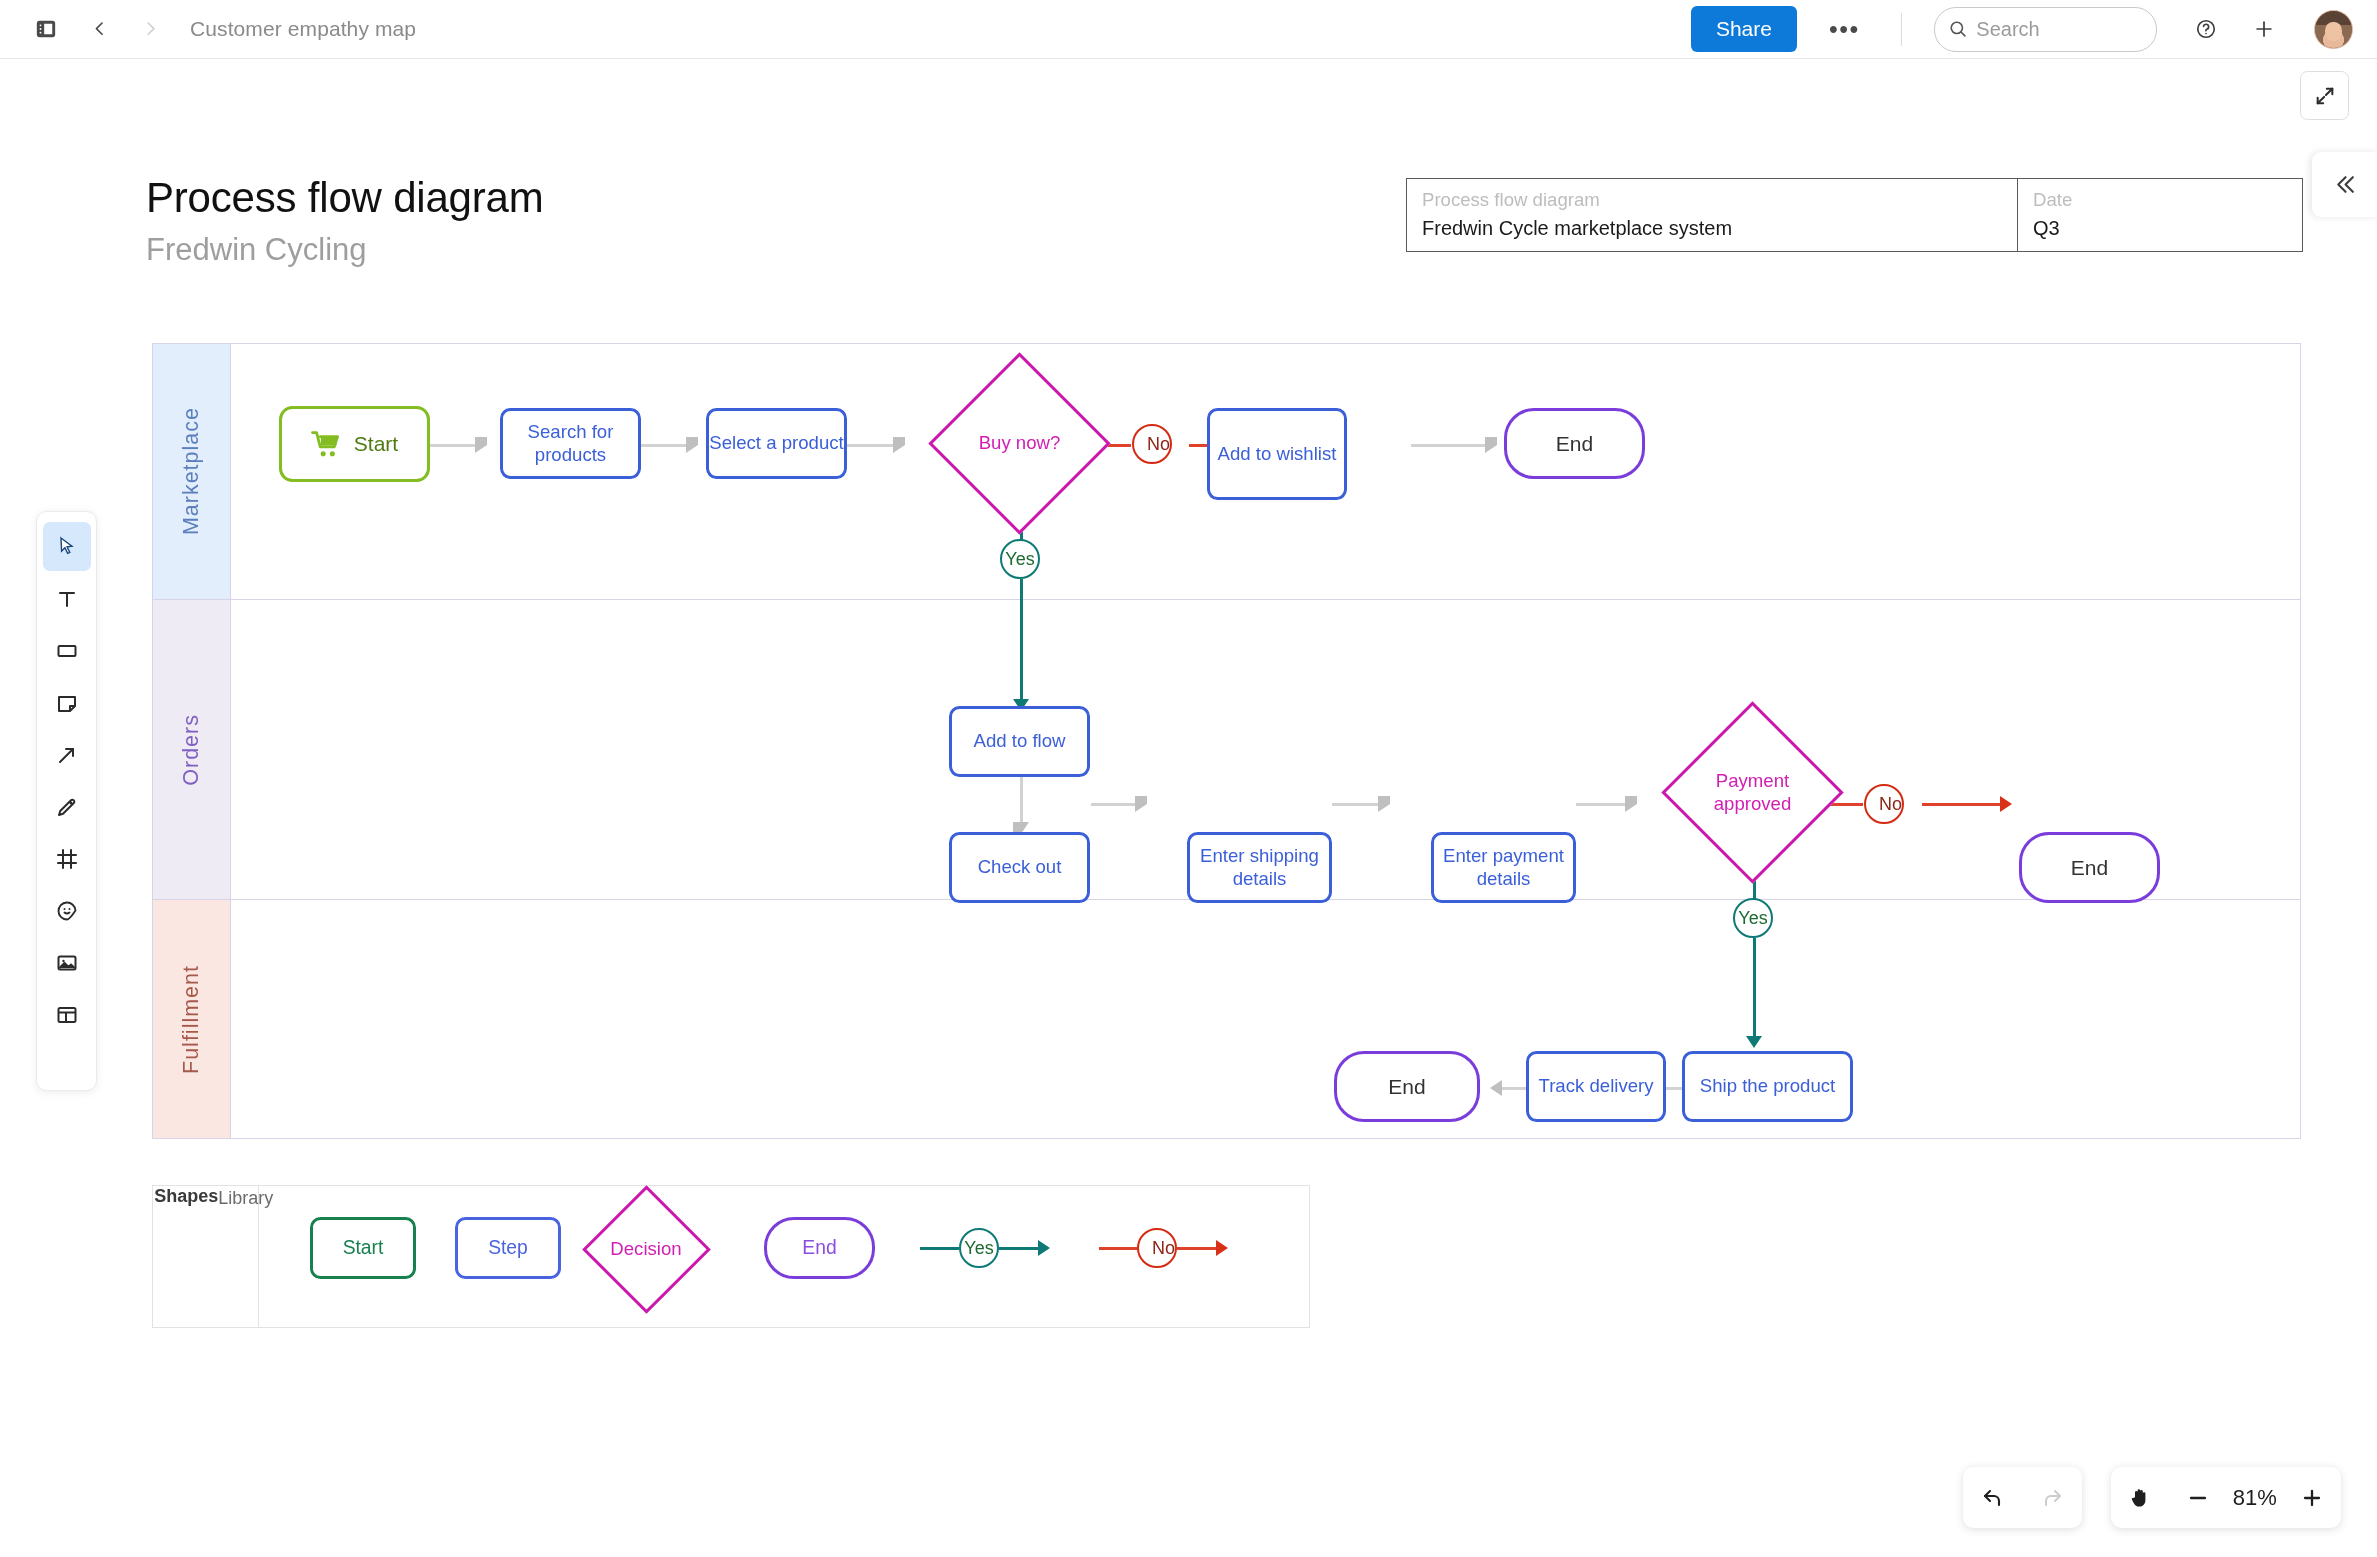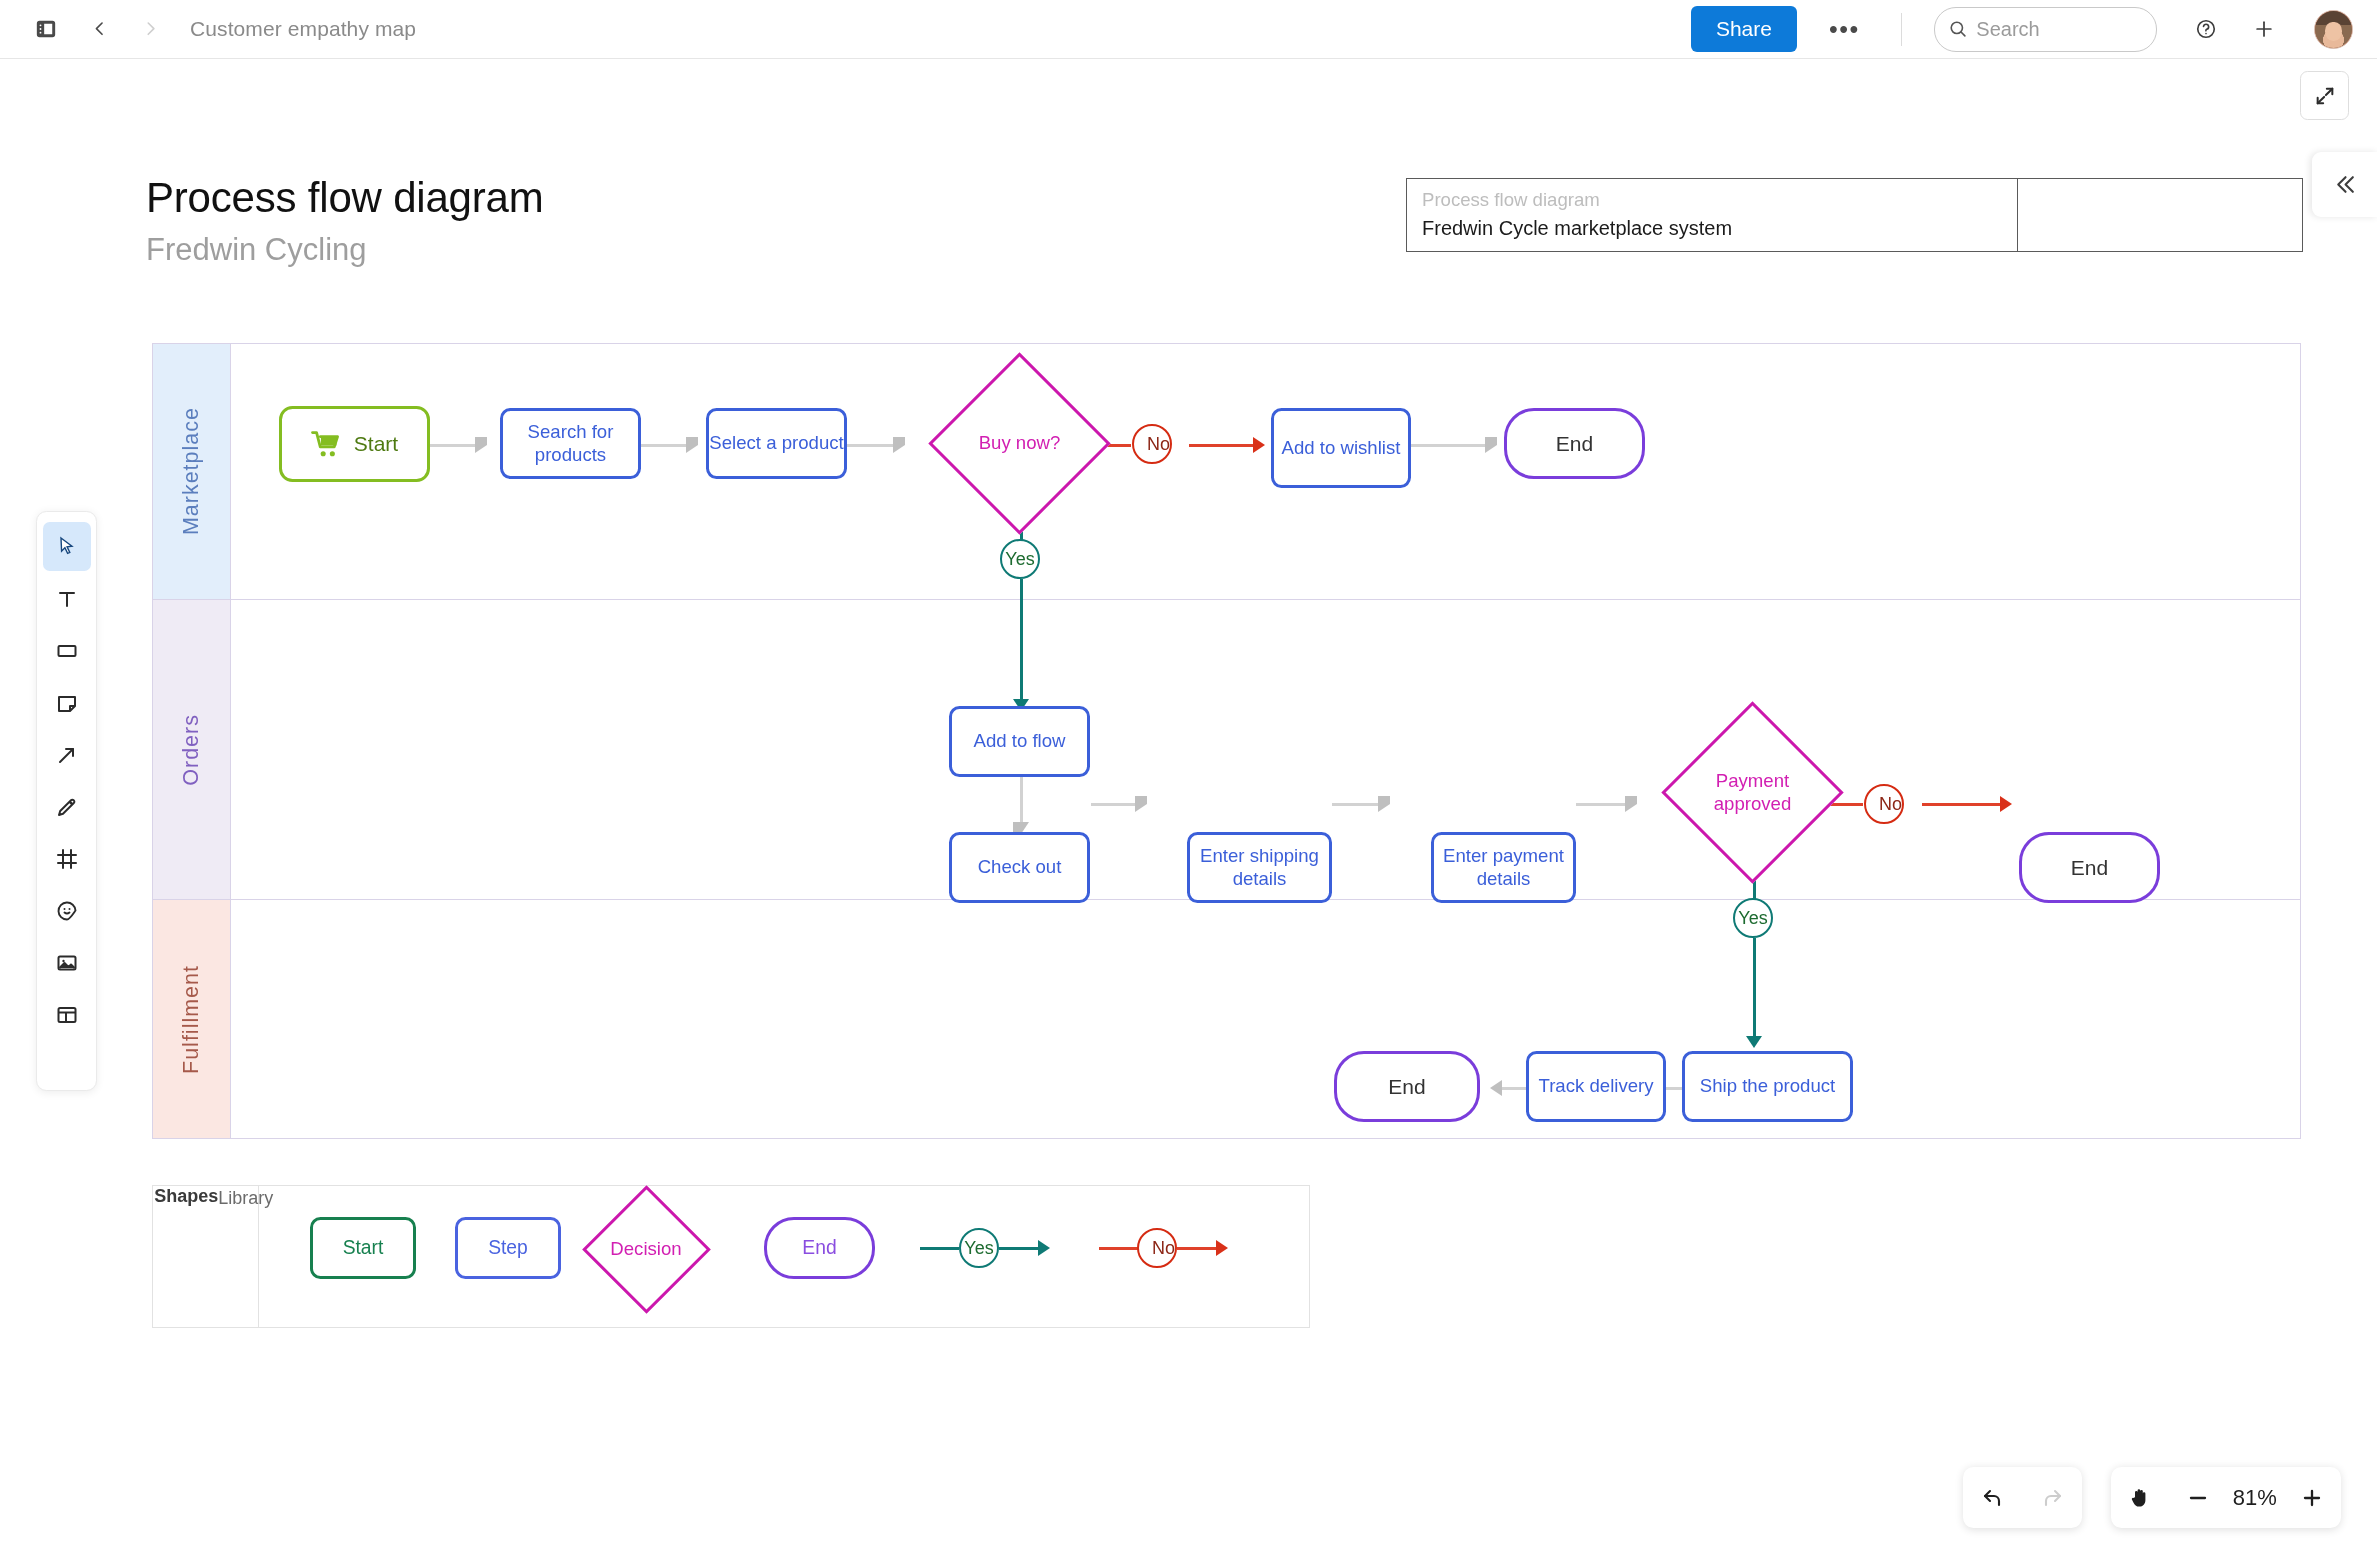--- a/index.html
+++ b/index.html
@@ -358,20 +358,24 @@
 </div>
 
 <div class="doc-title">Process flow diagram</div>
 <div class="doc-sub">Fredwin Cycling</div>
 
 <div class="info-table">
   <div class="info-cell left">
     <div class="info-label">Process flow diagram</div>
     <div class="info-value">Fredwin Cycle marketplace system</div>
   </div>
+  <div class="info-cell right">
+    <div class="info-label">Date</div>
+    <div class="info-value">Q3</div>
+  </div>
 </div>
 
 <div class="swim">
 
   <div class="lane lane1">
     <div class="lane-head">
       <span>Marketplace</span>
     </div>
     <div class="lane-body"></div>
   </div>
@@ -459,21 +463,21 @@
     <div class="dia-label">Buy now?</div>
   </div>
 
   <div class="badge no" style="left:979px;top:80px;width:40px;height:40px">
     <span>No</span>
   </div>
   <div class="badge yes" style="left:847px;top:195px;width:40px;height:40px">
     <span>Yes</span>
   </div>
 
-  <div class="node n-step" style="left:1118px;top:64px;width:140px;height:80px">
+  <div class="node n-step" style="left:1054px;top:64px;width:140px;height:92px">
     <span>Add to wishlist</span>
   </div>
 
   <div class="node n-end" style="left:1351px;top:64px;width:141px;height:71px">
     <span>End</span>
   </div>
 
   <div class="node n-step" style="left:796px;top:362px;width:141px;height:71px">
     <span>Add to flow</span>
   </div>

